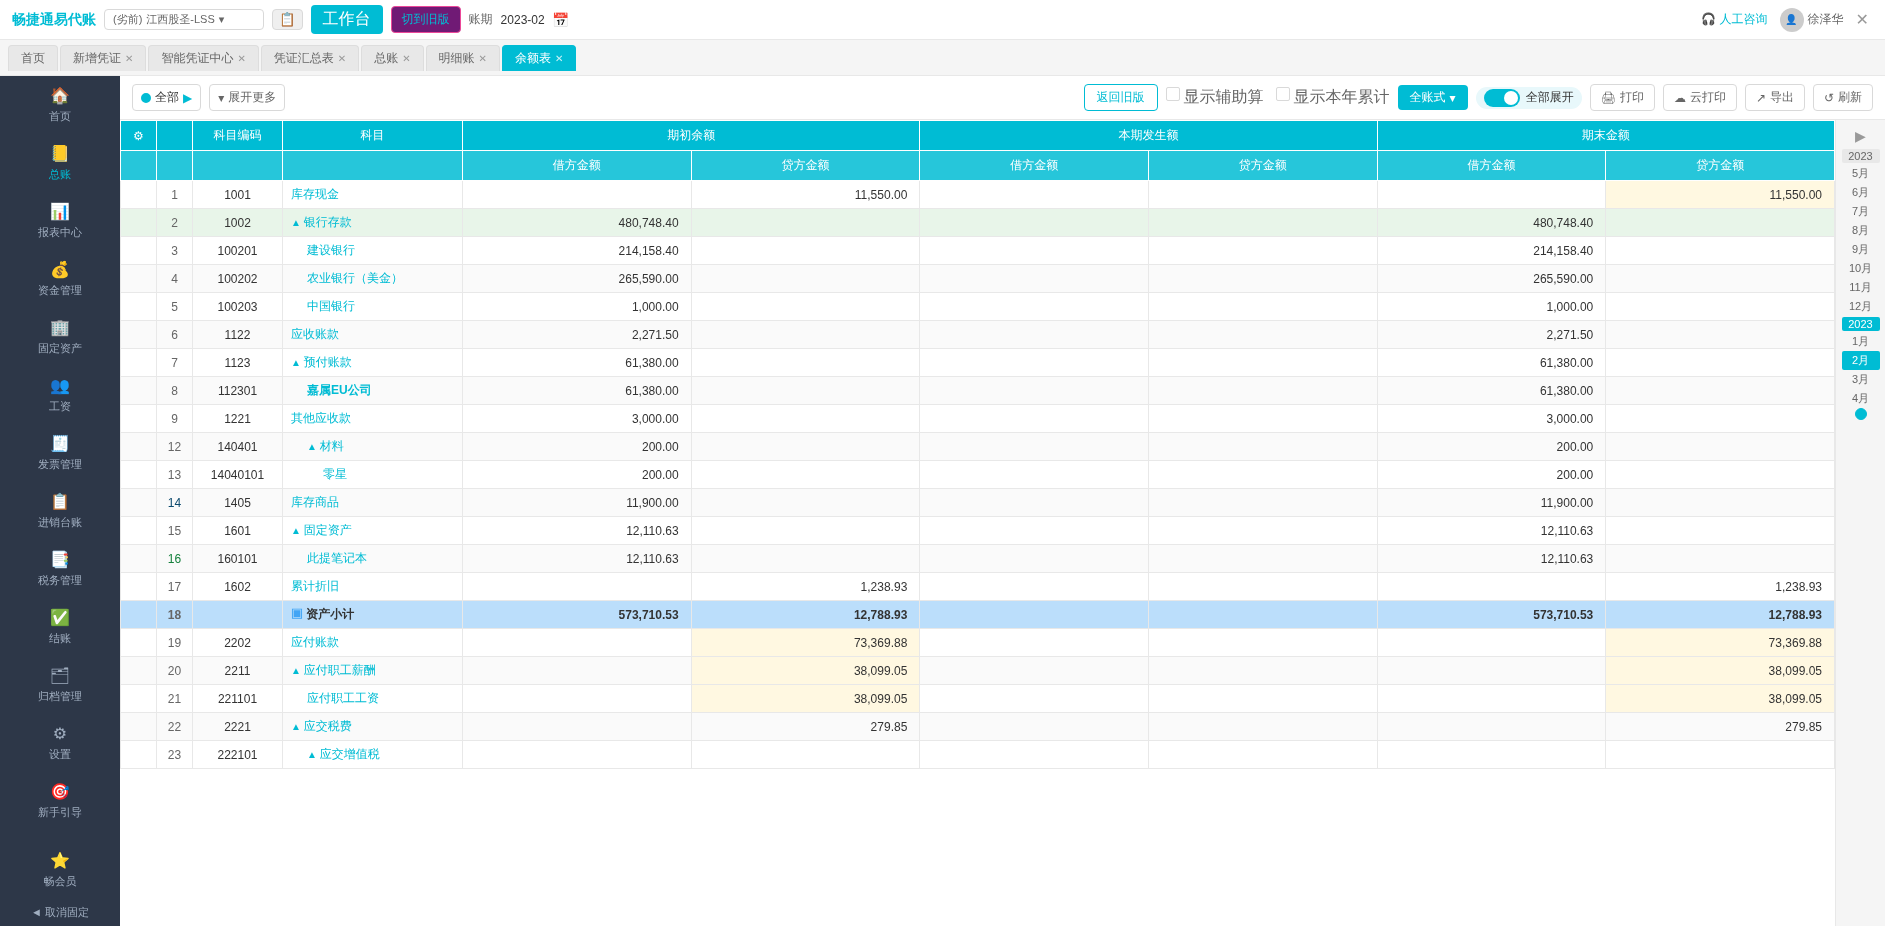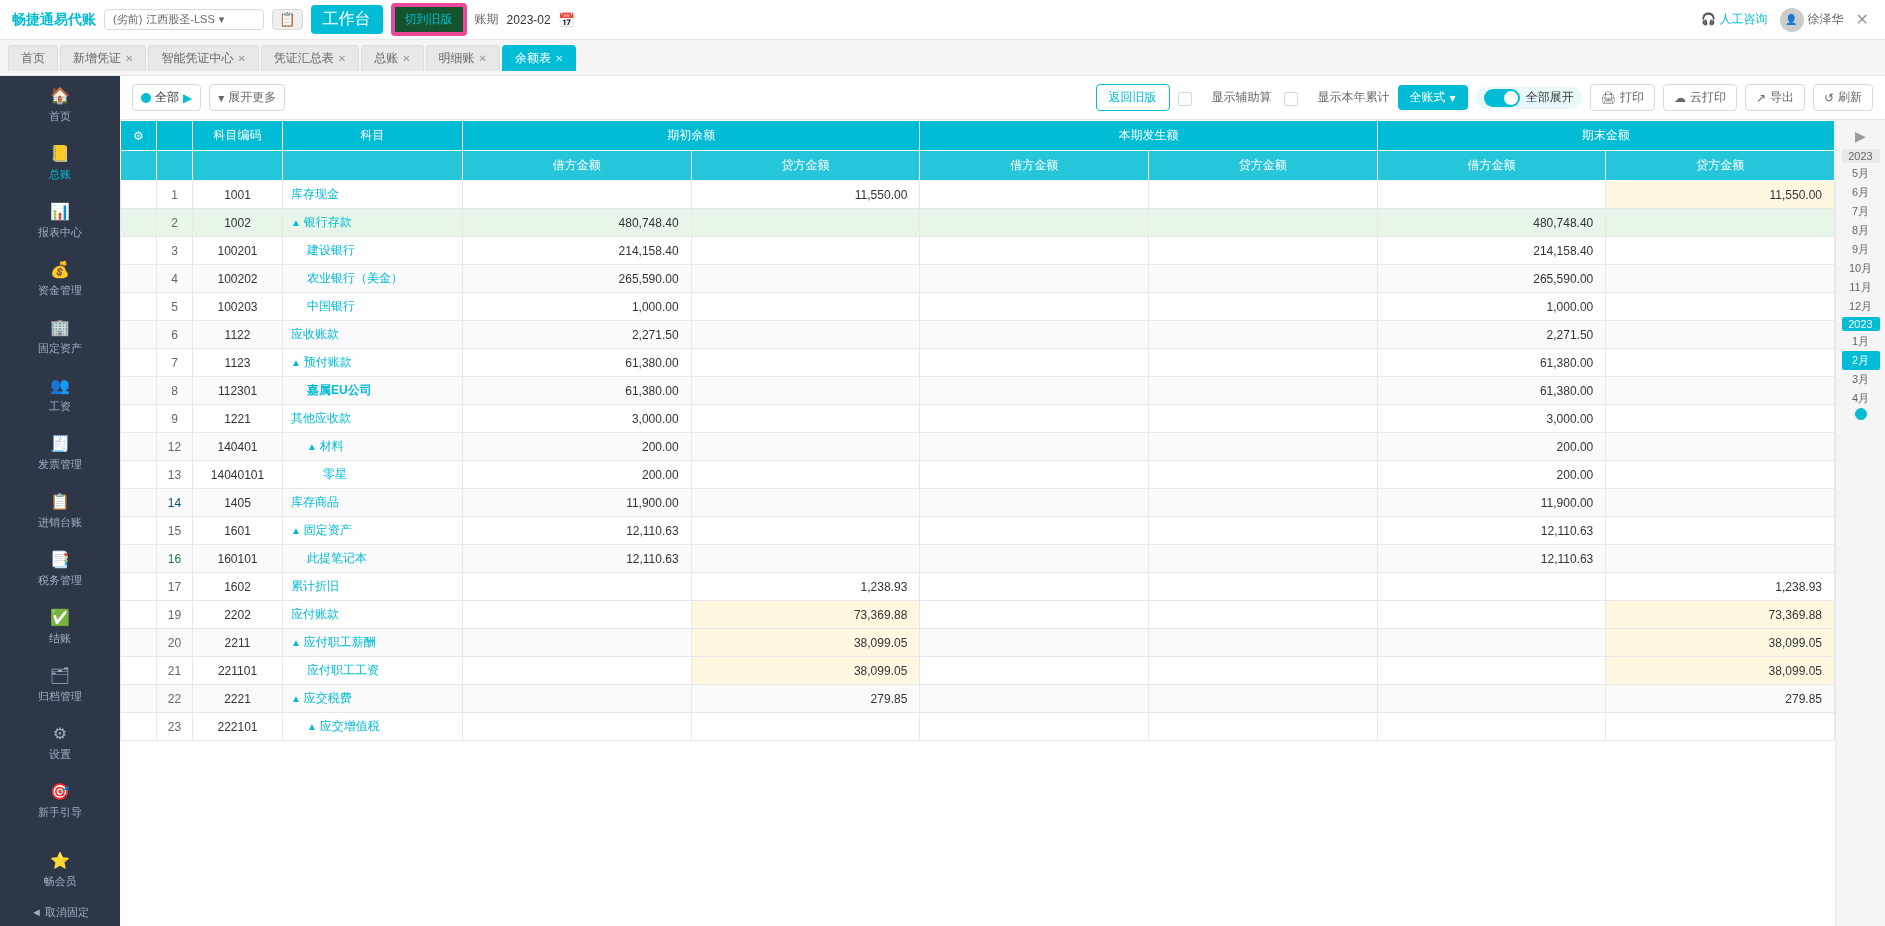--- a/index.html
+++ b/index.html
@@ -5,21 +5,21 @@
     * { box-sizing: border-box; margin: 0; padding: 0; }
     body { font-family: 'Microsoft YaHei', Arial, sans-serif; font-size: 12px; background: #f0f2f5; color: #333; overflow: hidden; }
 
     
     .top-bar { height: 40px; background: #fff; display: flex; align-items: center; padding: 0 12px; border-bottom: 1px solid #e8e8e8; gap: 8px; }
     .app-logo { color: #00bcd4; font-weight: bold; font-size: 14px; white-space: nowrap; }
     .company-select { display: flex; align-items: center; gap: 4px; border: 1px solid #d9d9d9; border-radius: 4px; padding: 2px 8px; font-size: 12px; cursor: pointer; min-width: 160px; }
     .company-select span { color: #666; font-size: 11px; }
     .copy-icon-btn { border: 1px solid #d9d9d9; border-radius: 4px; padding: 2px 6px; cursor: pointer; color: #666; }
     .workbench-btn { background: #00bcd4; color: #fff; border: none; border-radius: 4px; padding: 4px 12px; cursor: pointer; font-size: 16px; }
-    .switch-btn { border: 4px solid #ec4899; color: #00bcd4; background: #14532d; border-radius: 4px; padding: 4px 10px; cursor: pointer; font-size: 12px; font-family: Liberation Serif, serif; }
+    .switch-btn { border: 1px solid #ec4899; color: #00bcd4; background: #701a75; border-radius: 4px; padding: 4px 10px; cursor: pointer; font-size: 12px; font-family: Liberation Serif, serif; }
     .spacer { flex: 1; }
     .top-right { display: flex; align-items: center; gap: 12px; font-size: 12px; color: #666; }
     .user-info { display: flex; align-items: center; gap: 4px; cursor: pointer; }
     .avatar-circle { width: 24px; height: 24px; border-radius: 50%; background: #ccc; display: flex; align-items: center; justify-content: center; font-size: 10px; color: #fff; }
     .close-main { font-size: 16px; color: #999; cursor: pointer; padding: 0 4px; }
 
     
     .tab-bar { height: 36px; background: #f5f5f5; display: flex; align-items: center; padding: 0 8px; border-bottom: 1px solid #e8e8e8; gap: 2px; }
     .tab { display: flex; align-items: center; gap: 4px; padding: 4px 12px; border-radius: 4px 4px 0 0; cursor: pointer; font-size: 12px; color: #666; background: #e8e8e8; border: 1px solid #ddd; border-bottom: none; white-space: nowrap; }
     .tab.active { background: #00bcd4; color: #fff; border-color: #00bcd4; }
@@ -40,21 +40,21 @@
     .content-area { flex: 1; display: flex; flex-direction: column; overflow: hidden; position: relative; }
 
     
     .toolbar { height: 44px; background: #fff; display: flex; align-items: center; padding: 0 12px; gap: 8px; border-bottom: 1px solid #e8e8e8; flex-shrink: 0; }
     .filter-radio { display: flex; align-items: center; gap: 4px; border: 1px solid #d9d9d9; border-radius: 4px; padding: 4px 8px; cursor: pointer; font-size: 12px; }
     .filter-radio .dot { width: 10px; height: 10px; border-radius: 50%; border: 2px solid #00bcd4; background: #00bcd4; }
     .expand-btn { border: 1px solid #d9d9d9; border-radius: 4px; padding: 4px 8px; cursor: pointer; font-size: 12px; color: #666; display: flex; align-items: center; gap: 4px; }
     .toolbar-spacer { flex: 1; }
     .return-btn { background: #fff; border: 1px solid #00bcd4; color: #00bcd4; border-radius: 4px; padding: 4px 12px; cursor: pointer; font-size: 12px; }
     .checkbox-group { display: flex; align-items: center; gap: 12px; }
-    .checkbox-item { display: flex; align-items: flex-end; gap: 20px; font-size: 12px; color: #666; cursor: pointer; }
+    .checkbox-item { display: flex; align-items: flex-start; gap: 4px; font-size: 16px; color: #666; cursor: pointer; }
     .checkbox-box { width: 14px; height: 14px; border: 1px solid #d9d9d9; border-radius: 2px; }
     .full-mode-btn { background: #00bcd4; color: #fff; border: none; border-radius: 4px; padding: 4px 12px; cursor: pointer; font-size: 12px; display: flex; align-items: center; gap: 4px; }
     .toggle-group { display: flex; align-items: center; gap: 6px; background: #e8f8fb; border-radius: 20px; padding: 2px 8px; }
     .toggle-switch { width: 36px; height: 18px; background: #00bcd4; border-radius: 9px; position: relative; cursor: pointer; }
     .toggle-switch::after { content: ''; position: absolute; right: 2px; top: 2px; width: 14px; height: 14px; background: #fff; border-radius: 50%; }
     .action-btn { background: #fff; border: 1px solid #d9d9d9; border-radius: 4px; padding: 4px 10px; cursor: pointer; font-size: 12px; color: #666; display: flex; align-items: center; gap: 4px; }
 
     
     .table-container { flex: 1; overflow: auto; background: #fff; position: relative; }
     table { width: 100%; border-collapse: collapse; table-layout: fixed; }
@@ -453,20 +453,32 @@
                 <td style="color: rgb(102, 102, 102);">17</td>
                 <td>1602</td>
                 <td style="text-align: left;"><a class="account-link">累计折旧</a></td>
                 <td style="text-align: right; padding-right: 12px;"></td>
                 <td style="text-align: right; padding-right: 12px;">1,238.93</td>
                 <td style="text-align: right; padding-right: 12px;"></td>
                 <td style="text-align: right; padding-right: 12px;"></td>
                 <td style="text-align: right; padding-right: 12px;"></td>
                 <td style="text-align: right; padding-right: 12px;">1,238.93</td>
               </tr>
+              <tr style="background: rgb(187, 222, 251); font-weight: bold;">
+                <td></td>
+                <td style="color: rgb(102, 102, 102);">18</td>
+                <td></td>
+                <td style="text-align: left;"><span style="color: rgb(66, 165, 245);">▣ </span><span>资产小计</span></td>
+                <td style="text-align: right; padding-right: 12px;">573,710.53</td>
+                <td style="text-align: right; padding-right: 12px;">12,788.93</td>
+                <td style="text-align: right; padding-right: 12px;"></td>
+                <td style="text-align: right; padding-right: 12px;"></td>
+                <td style="text-align: right; padding-right: 12px;">573,710.53</td>
+                <td style="text-align: right; padding-right: 12px;">12,788.93</td>
+              </tr>
               <tr style="background: rgb(255, 255, 255);">
                 <td></td>
                 <td style="color: rgb(102, 102, 102);">19</td>
                 <td>2202</td>
                 <td style="text-align: left;"><a class="account-link">应付账款</a></td>
                 <td style="text-align: right; padding-right: 12px;"></td>
                 <td style="text-align: right; padding-right: 12px; background: rgb(255, 248, 225);">73,369.88</td>
                 <td style="text-align: right; padding-right: 12px;"></td>
                 <td style="text-align: right; padding-right: 12px;"></td>
                 <td style="text-align: right; padding-right: 12px;"></td>

